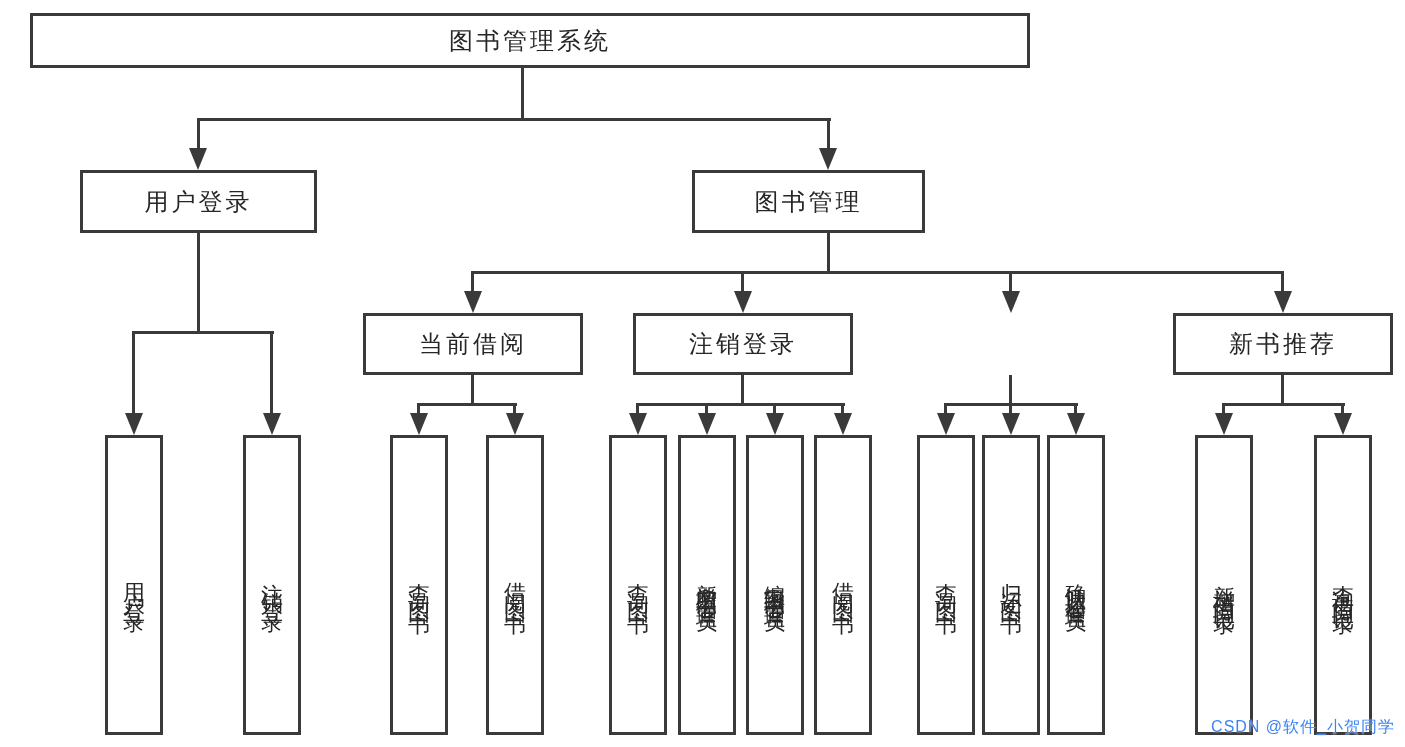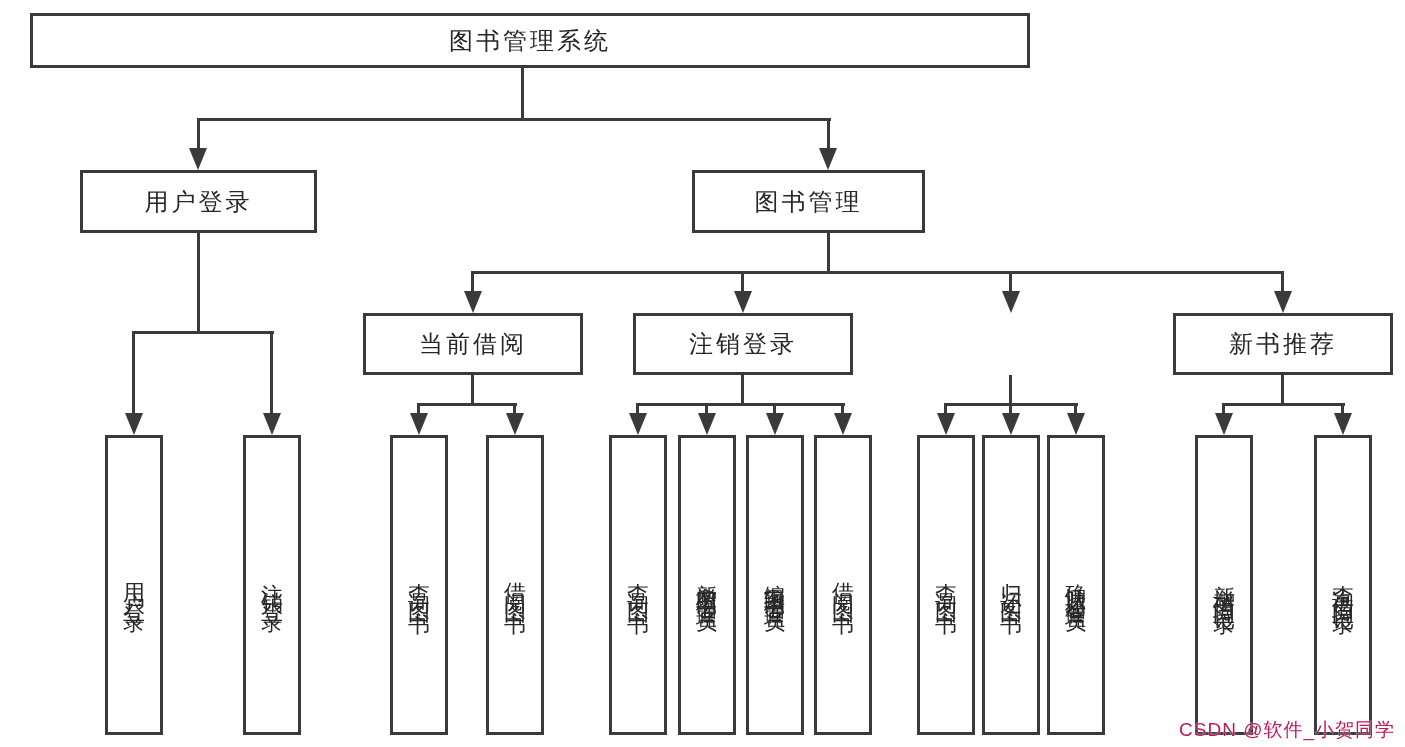--- a/index.html
+++ b/index.html
@@ -19,22 +19,22 @@
   }
   .vtxt.md{letter-spacing:6px;}
   .vtxt.lg{letter-spacing:4px;font-size:21px;}
   .ln{position:absolute;background:#3a3a3a;}
   .tri{
     position:absolute;width:0;height:0;
     border-left:9px solid transparent;border-right:9px solid transparent;
     border-top:22px solid #3a3a3a;
   }
   .watermark{
-    position:absolute;top:717px;right:10px;font-size:19px;letter-spacing:1px;
-    color:#be185d;text-shadow:0 0 2px #ffffff;z-index:5;
+    position:absolute;top:717px;right:10px;font-size:16px;letter-spacing:1px;
+    color:#3b82f6;text-shadow:0 0 2px #ffffff;z-index:5;
   }
 </style>
 </head>
 <body>
 
 <div class="canvas">
 
   <div class="node h" style="left:30px;top:13px;width:1000px;height:55px">
     <span>图书管理系统</span>
   </div>

